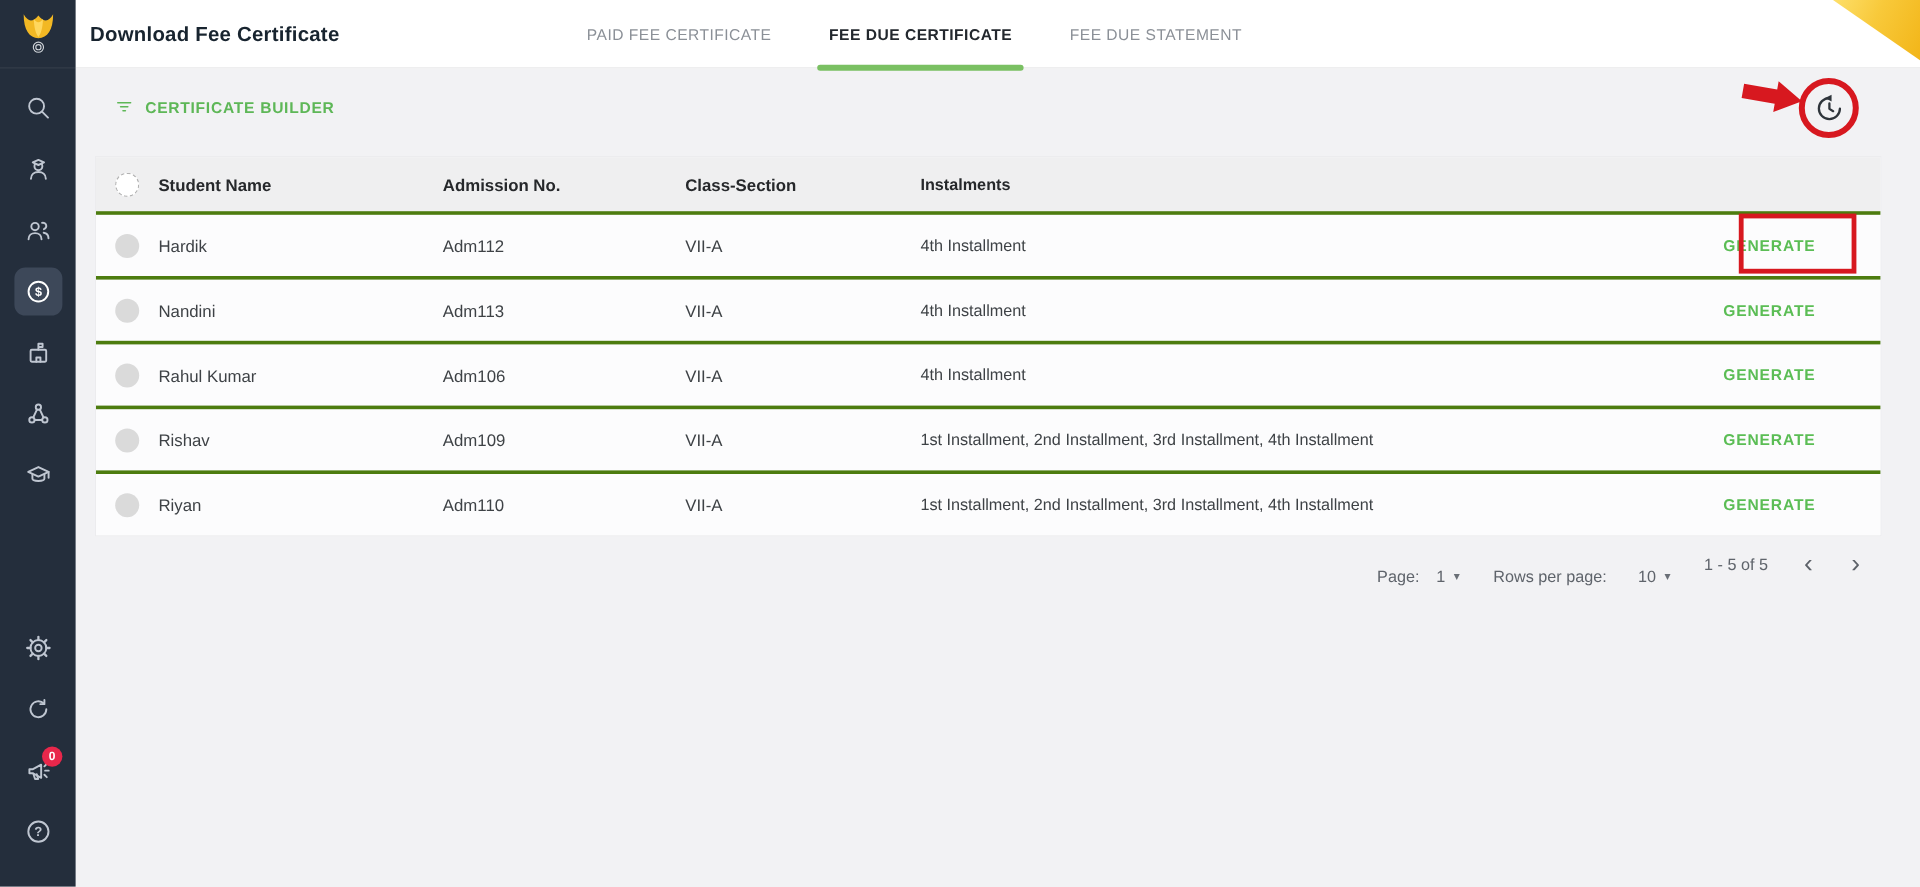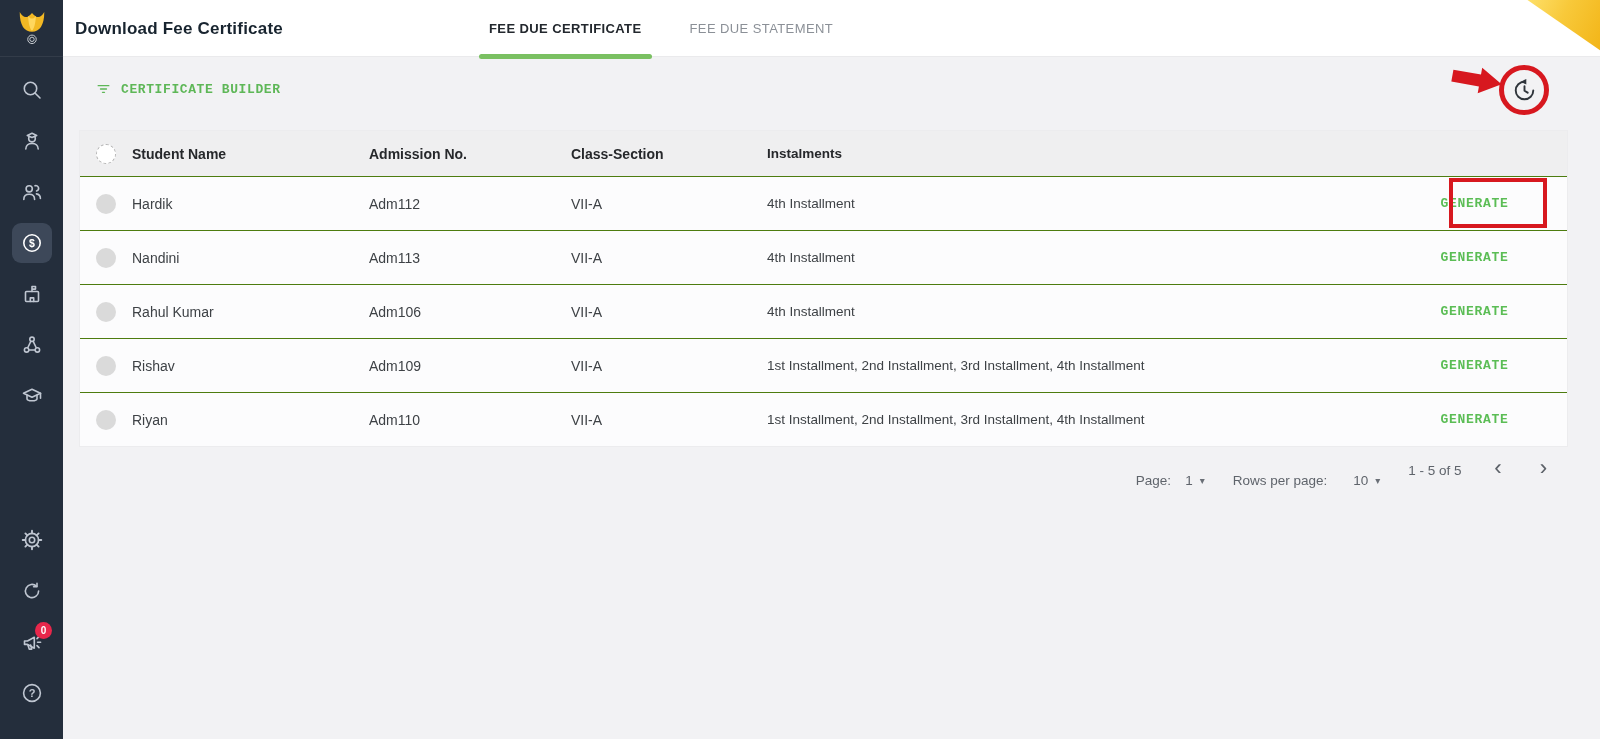--- a/index.html
+++ b/index.html
@@ -2,21 +2,21 @@
 <html><head>
 <meta charset="utf-8">
 <style>
   * { margin:0; padding:0; box-sizing:border-box; }
   html,body { width:1600px; height:739px; overflow:hidden; }
   body {
     position:relative;
     font-family:"Liberation Sans", sans-serif;
     background:#f2f2f4;
   }
-  button { background:none; border:none; padding:0; cursor:pointer; font-family:Liberation Mono, monospace; }
+  button { background:none; border:none; padding:0; cursor:pointer; font-family:Liberation Sans, sans-serif; }
 
   
   .sidebar { position:absolute; left:0; top:0; width:63px; height:739px; background:#242e3c; z-index:30; }
   .logo { width:63px; height:57px; display:flex; align-items:center; justify-content:center; border-bottom:1px solid rgba(255,255,255,0.07); }
   .side-nav { position:absolute; left:0; width:63px; display:flex; flex-direction:column; }
   .side-nav.top { top:64px; }
   .side-nav.bottom { top:514px; }
   .side-item { width:63px; height:51px; display:flex; align-items:center; justify-content:center; cursor:pointer; position:relative; }
   .side-item svg { stroke:#bfc6d1; fill:none; stroke-width:1.6; stroke-linecap:round; stroke-linejoin:round; }
   .active-pill { width:40px; height:40px; border-radius:9px; background:#3d4859; display:flex; align-items:center; justify-content:center; }
@@ -53,21 +53,21 @@
   .history-btn svg { stroke:#2f353b; fill:none; stroke-width:1.7; stroke-linecap:round; stroke-linejoin:round; }
 
   
   .annot-ring { position:absolute; left:1499px; top:65px; width:50px; height:50px; border:5px solid #d7181f; border-radius:50%; z-index:20; pointer-events:none; }
   .annot-arrow { position:absolute; left:1450px; top:64px; z-index:20; pointer-events:none; }
   .annot-box { position:absolute; left:1449px; top:178px; width:98px; height:50px; border:4px solid #d7181f; z-index:20; pointer-events:none; }
 
   
   .table-card { position:absolute; left:79px; top:130px; width:1489px; background:#fcfcfd; border:1px solid #ececee; }
   .thead { display:flex; align-items:center; height:45px; background:#efeff0; font-size:14px; font-weight:bold; color:#26282b; }
-  .trow { display:flex; align-items:center; height:54px; border-top:1px solid #4d7c0f; font-size:14px; color:#3e4246; background:#fcfcfd; }
+  .trow { display:flex; align-items:center; height:54px; border-top:3px solid #4d7c0f; font-size:14px; color:#3e4246; background:#fcfcfd; }
   .col { flex:none; }
   .c0 { width:52px; display:flex; justify-content:center; }
   .c1 { width:237px; }
   .c2 { width:202px; }
   .c3 { width:196px; }
   .c4 { flex:1 1 auto; font-size:13.5px; }
   .c5 { width:150px; display:flex; justify-content:center; padding-right:35px; }
   .chk { width:20px; height:20px; border-radius:50%; background:#dadada; display:inline-block; cursor:pointer; }
   .chk.dashed { background:#fff; border:1.5px dashed #b2b2b2; }
   .gen { color:#5bbd55; font-size:13px; font-weight:bold; letter-spacing:0.7px; white-space:nowrap; }
@@ -186,20 +186,23 @@
       </svg>
     </div>
   </nav>
 </aside>
 
 <header class="topbar">
   <div class="corner-decor"></div>
   <h1 class="page-title">Download Fee Certificate</h1>
 
   <div class="tabs">
+    <div class="tab">
+      <span>PAID FEE CERTIFICATE</span>
+    </div>
     <div class="tab active">
       <span>FEE DUE CERTIFICATE</span>
       <span class="underline"></span>
     </div>
     <div class="tab">
       <span>FEE DUE STATEMENT</span>
     </div>
   </div>
 
 </header>

